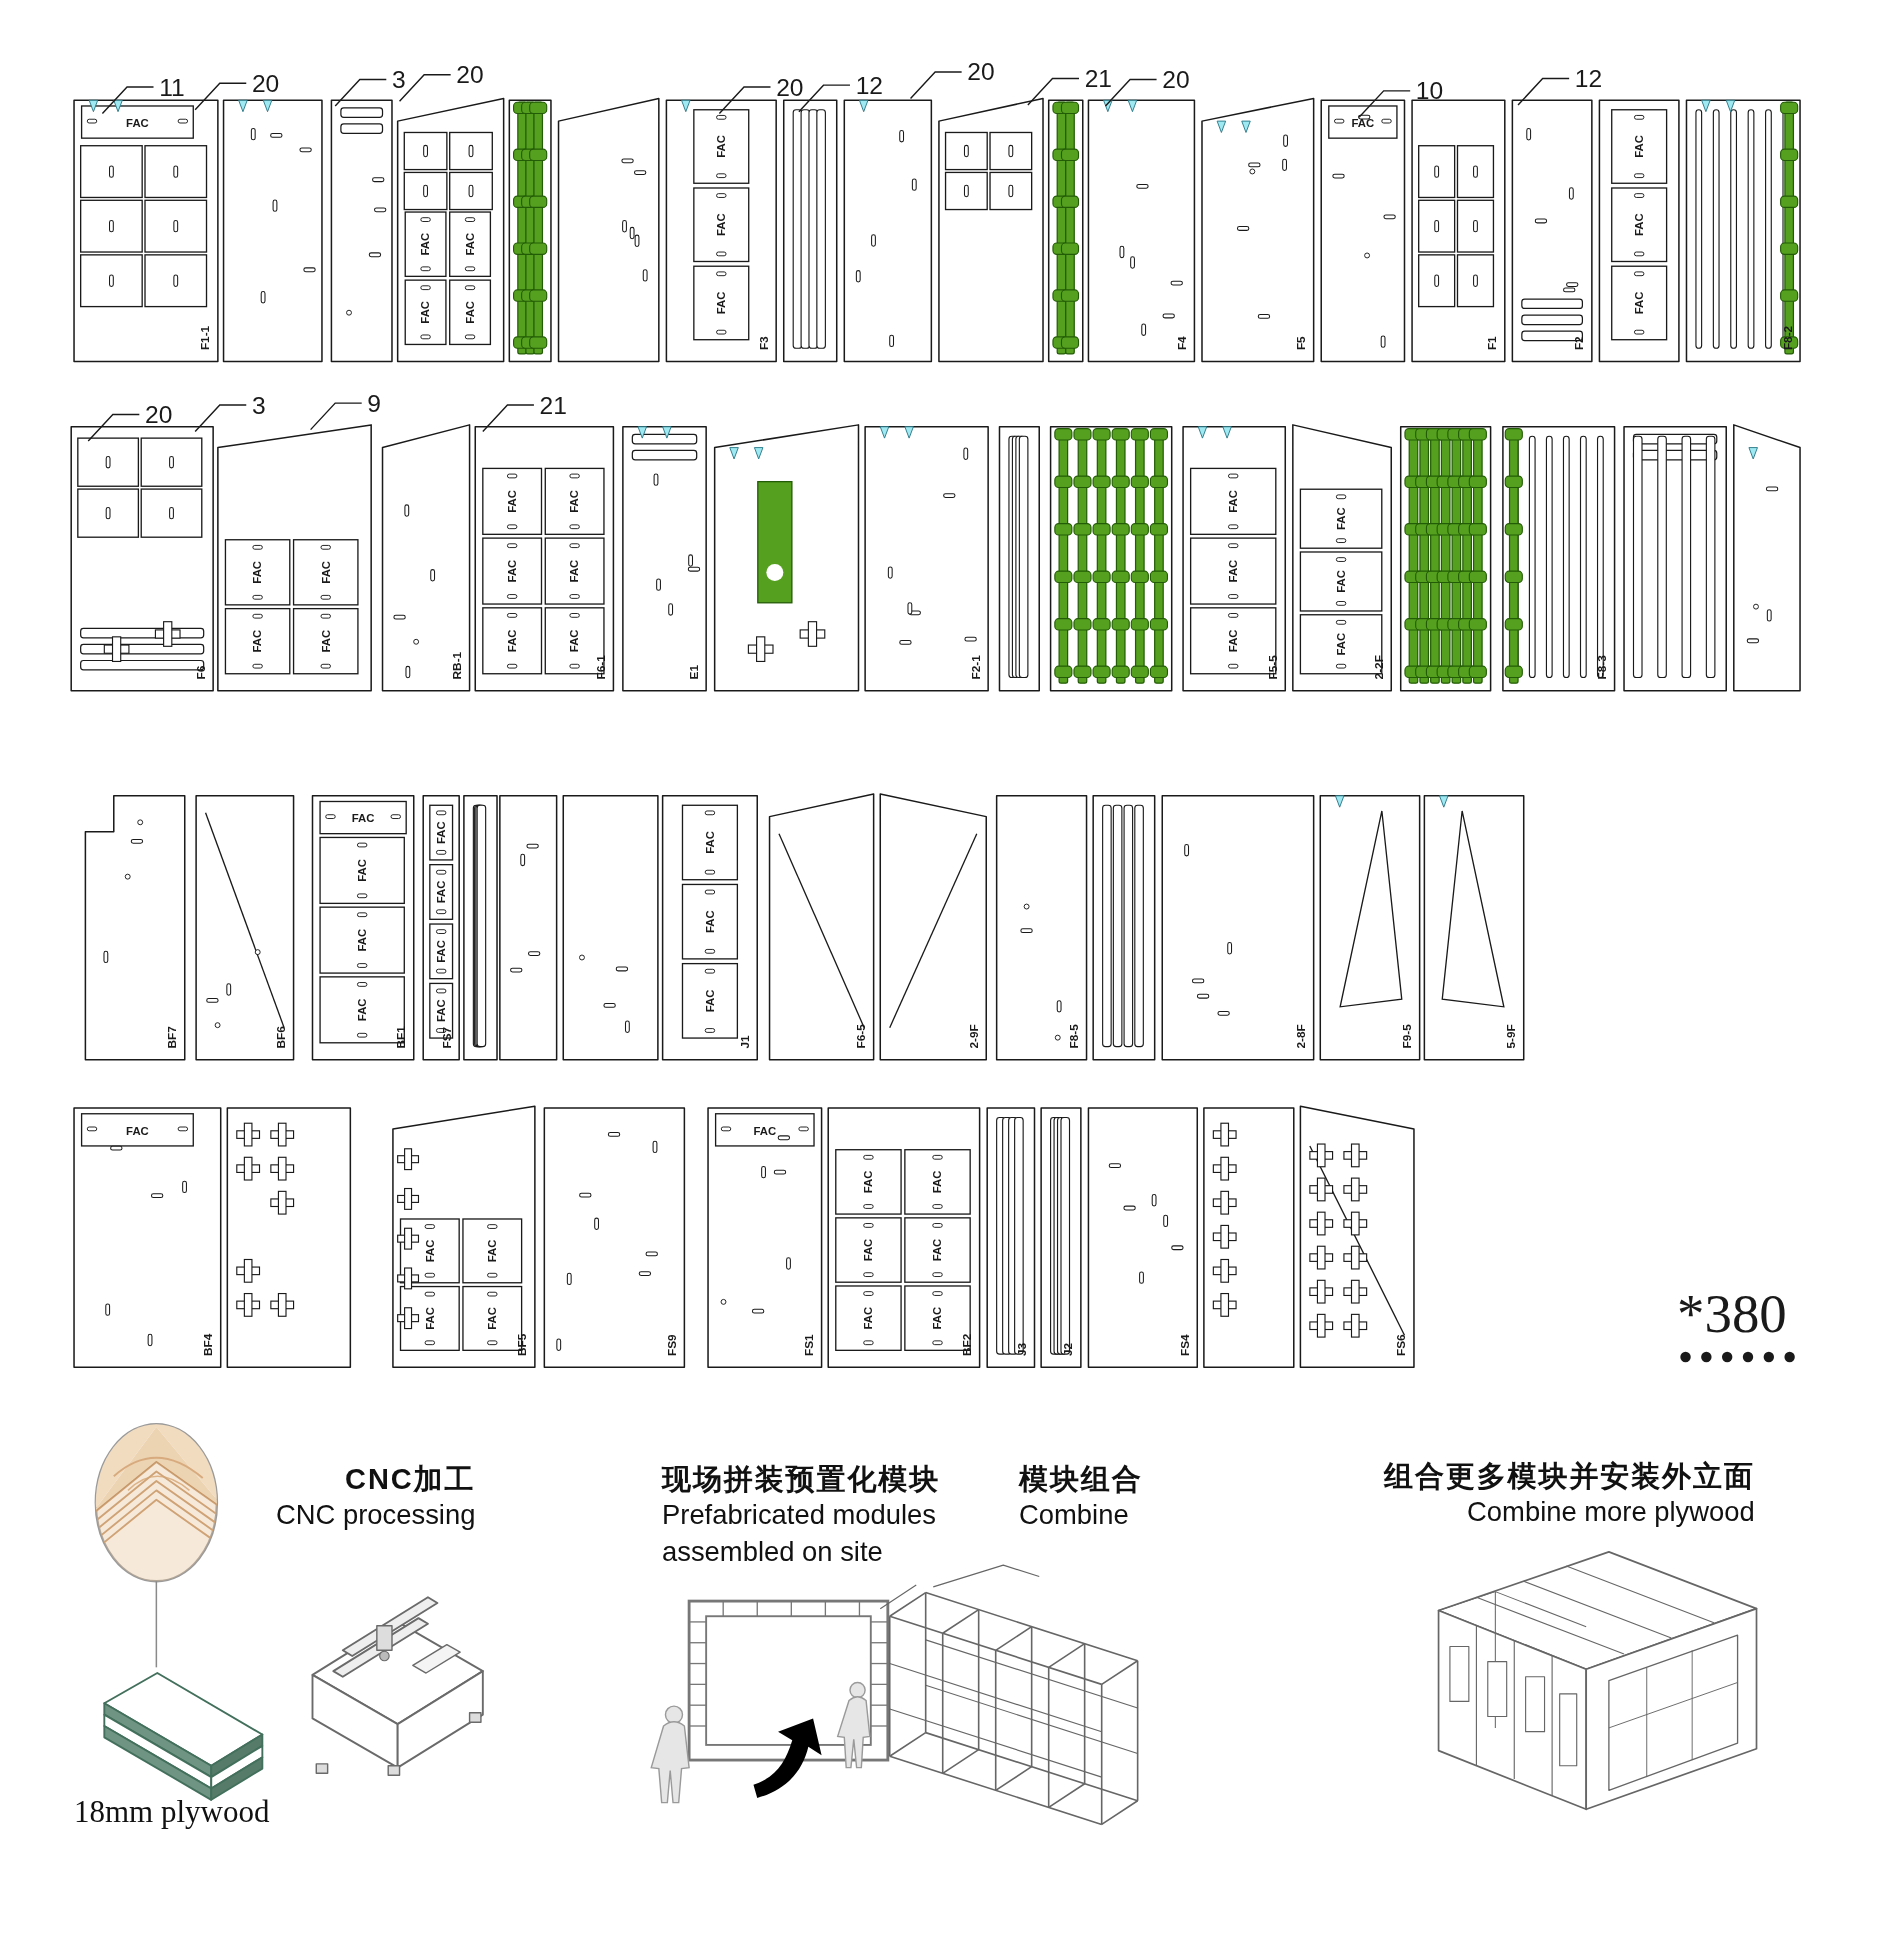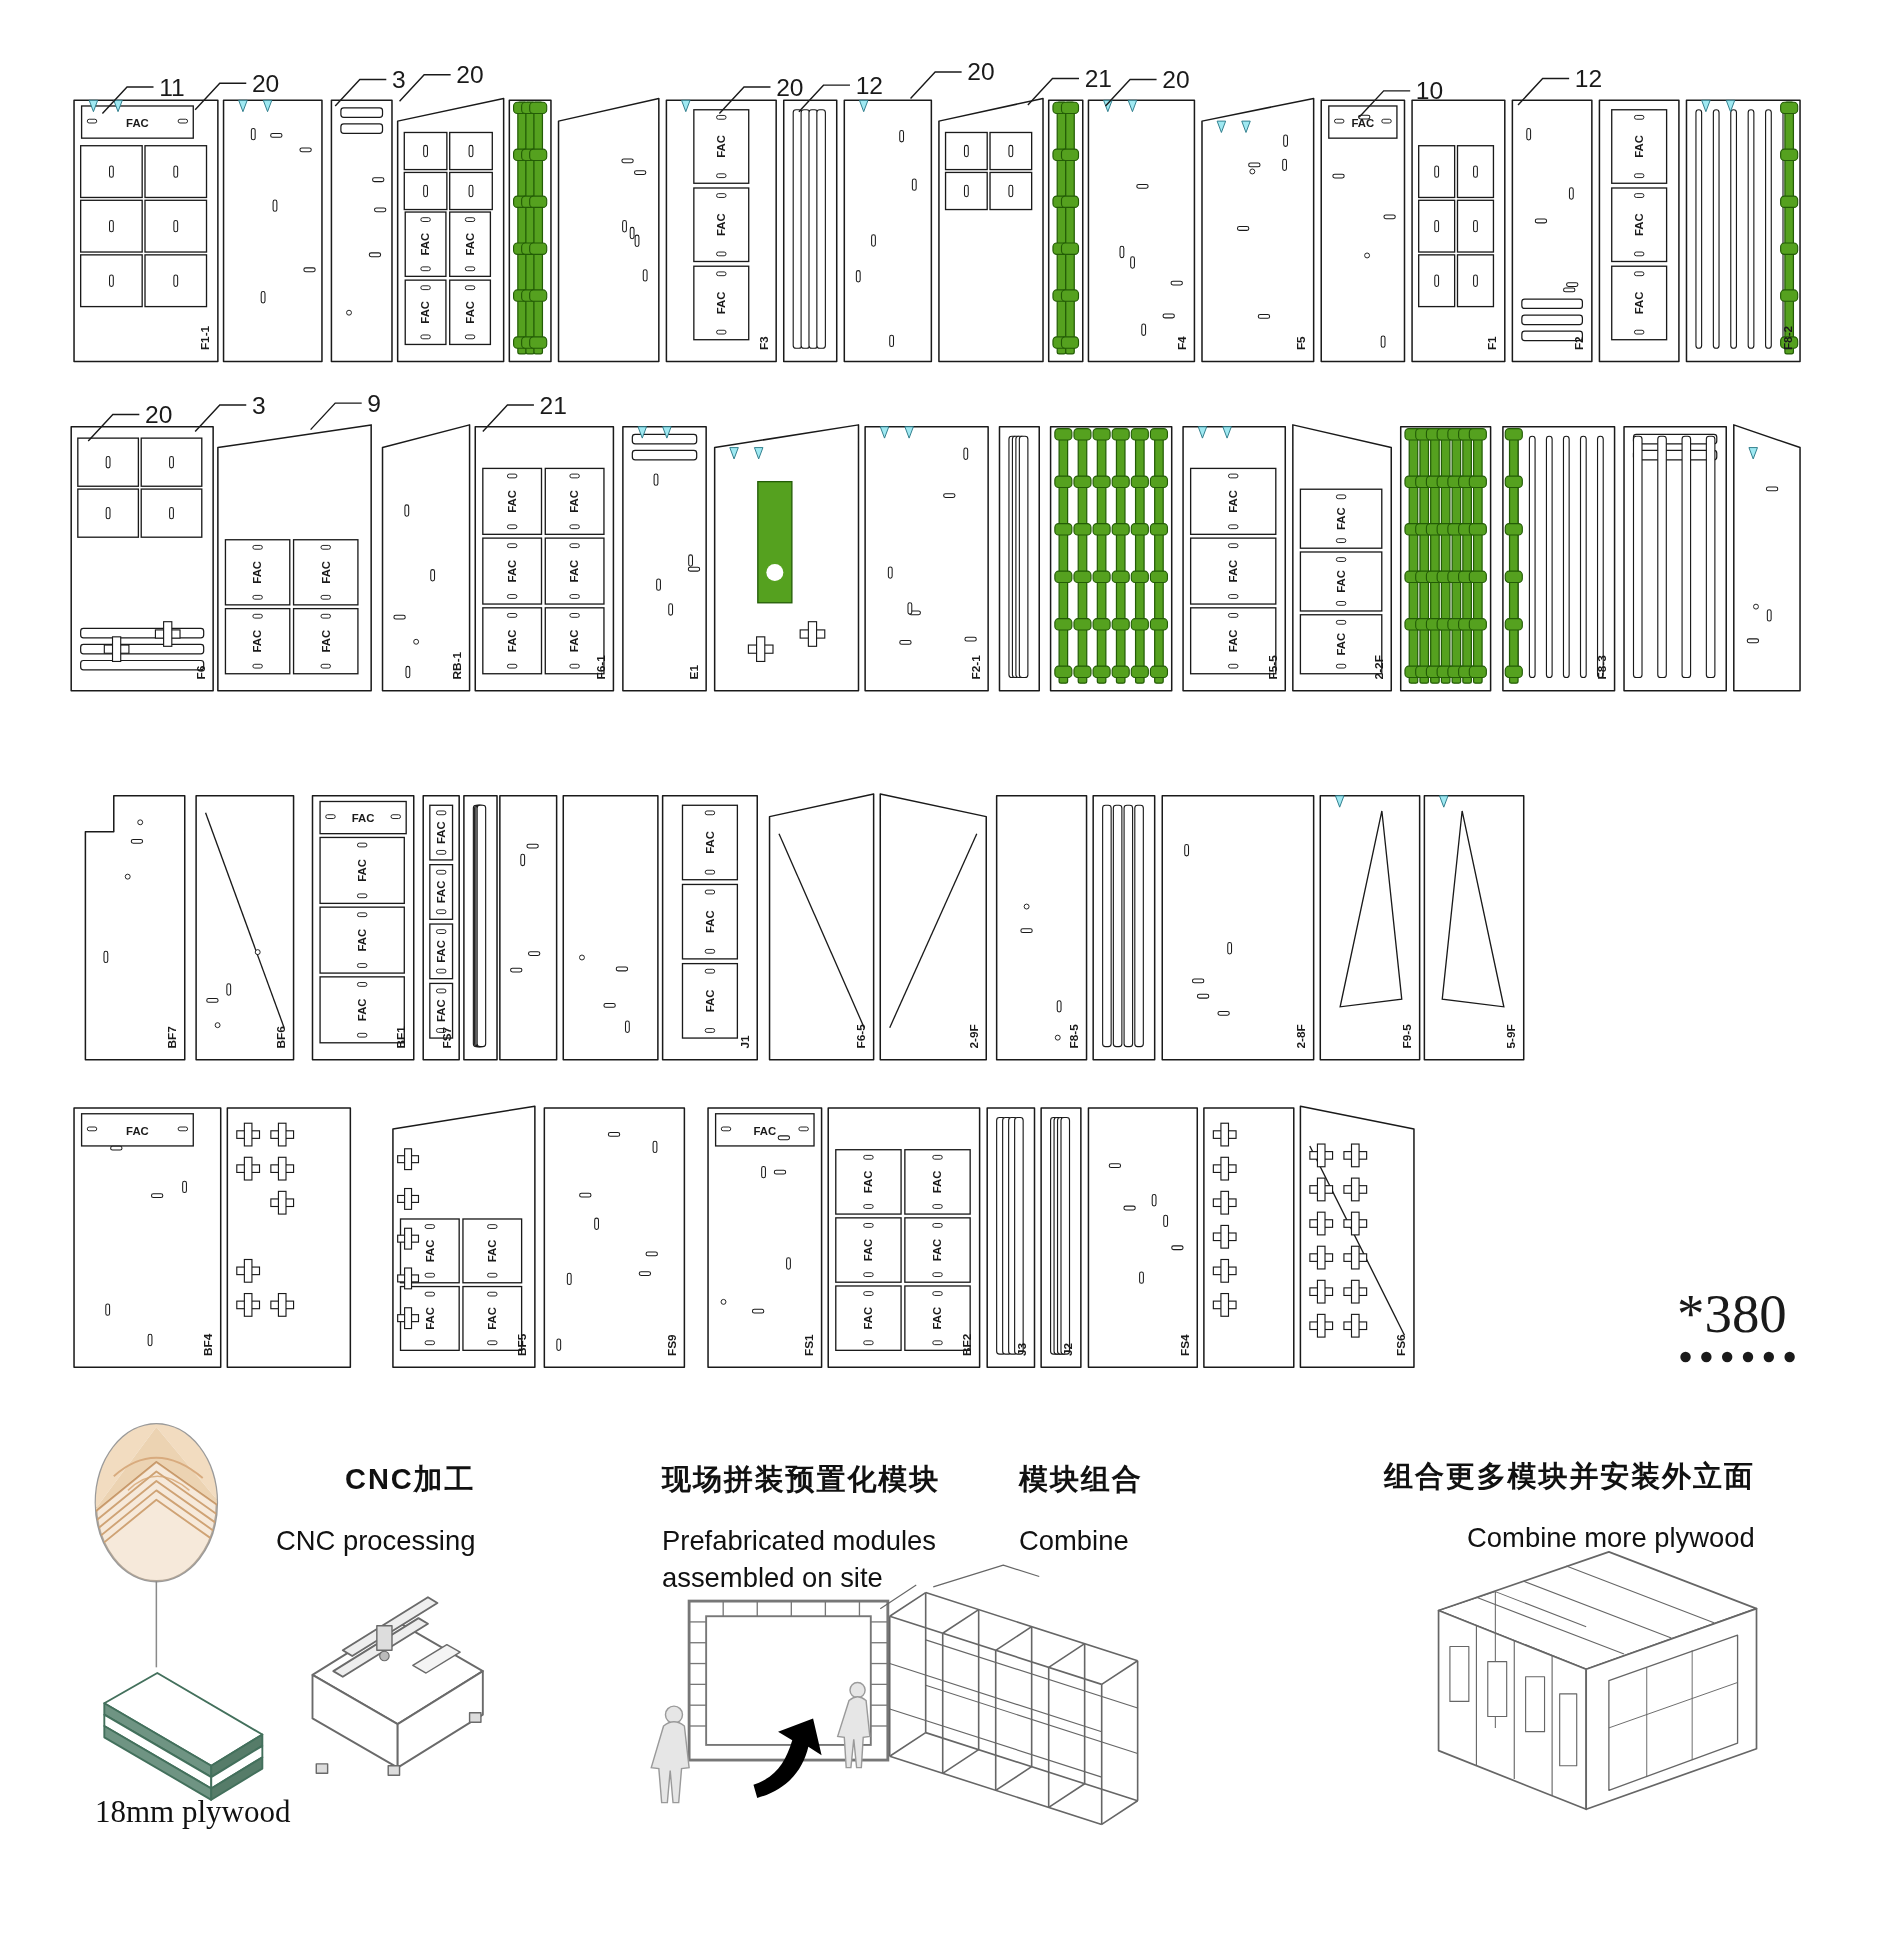--- a/index.html
+++ b/index.html
@@ -1,21 +1,21 @@
 <!DOCTYPE html>
 <html style="font-size:15px"><head>
 <meta charset="utf-8">
 <style>
   html,body{margin:0;padding:0;background:#fff;}
   body{position:relative;width:1893px;height:1955px;overflow:hidden;
        font-family:"Liberation Sans",sans-serif;color:#111;}
   #diagram{position:absolute;left:0;top:0;}
   .cap{position:absolute;line-height:1.0;}
   .cap .zh{font-weight:700;font-size:29px;letter-spacing:1.9px;white-space:nowrap;}
-  .cap .en{font-weight:400;font-size:27.4px;margin-top:29px;line-height:1.35;}
+  .cap .en{font-weight:400;font-size:27.4px;margin-top:3px;line-height:1.35;}
   #cap-prefab .en{max-width:326px;}
   #cap-material{font-family:"Liberation Serif","DejaVu Serif",serif;font-size:31px;white-space:nowrap;}
 </style>
 </head>
 <body>
 
 <svg id="diagram" width="1893" height="1955" viewBox="0 0 2000 2066" xmlns="http://www.w3.org/2000/svg">
 
   <g id="sheets-layer">
       <g transform="translate(78,100)">
@@ -1067,21 +1067,21 @@
       <rect x="1532" y="1740" width="20" height="58"></rect>
       <rect x="1572" y="1756" width="20" height="58"></rect>
       <rect x="1612" y="1772" width="20" height="58"></rect>
       <rect x="1648" y="1790" width="18" height="76"></rect>
     </g>
     <path d="M1700,1776 L1836,1728 L1836,1842 L1700,1892 Z" fill="#fff" stroke-width="1.4"></path>
     <path d="M1700,1826 L1836,1778 M1740,1762 L1740,1878 M1788,1744 L1788,1860" stroke-width="1"></path>
   </g>
 </svg>
 
-<div id="cap-material" class="cap" style="left:74px;top:1796px;margin-left:21px;">18mm plywood</div>
+<div id="cap-material" class="cap" style="left:74px;top:1796px;">18mm plywood</div>
 
 <div id="cap-cnc" class="cap" style="left:276px;top:1465px;text-align:right;">
   <div class="zh">CNC加工</div>
   <div class="en">CNC processing</div>
 </div>
 
 <div id="cap-prefab" class="cap" style="left:662px;top:1465px;">
   <div class="zh">现场拼装预置化模块</div>
   <div class="en">Prefabricated modules assembled on site</div>
 </div>

